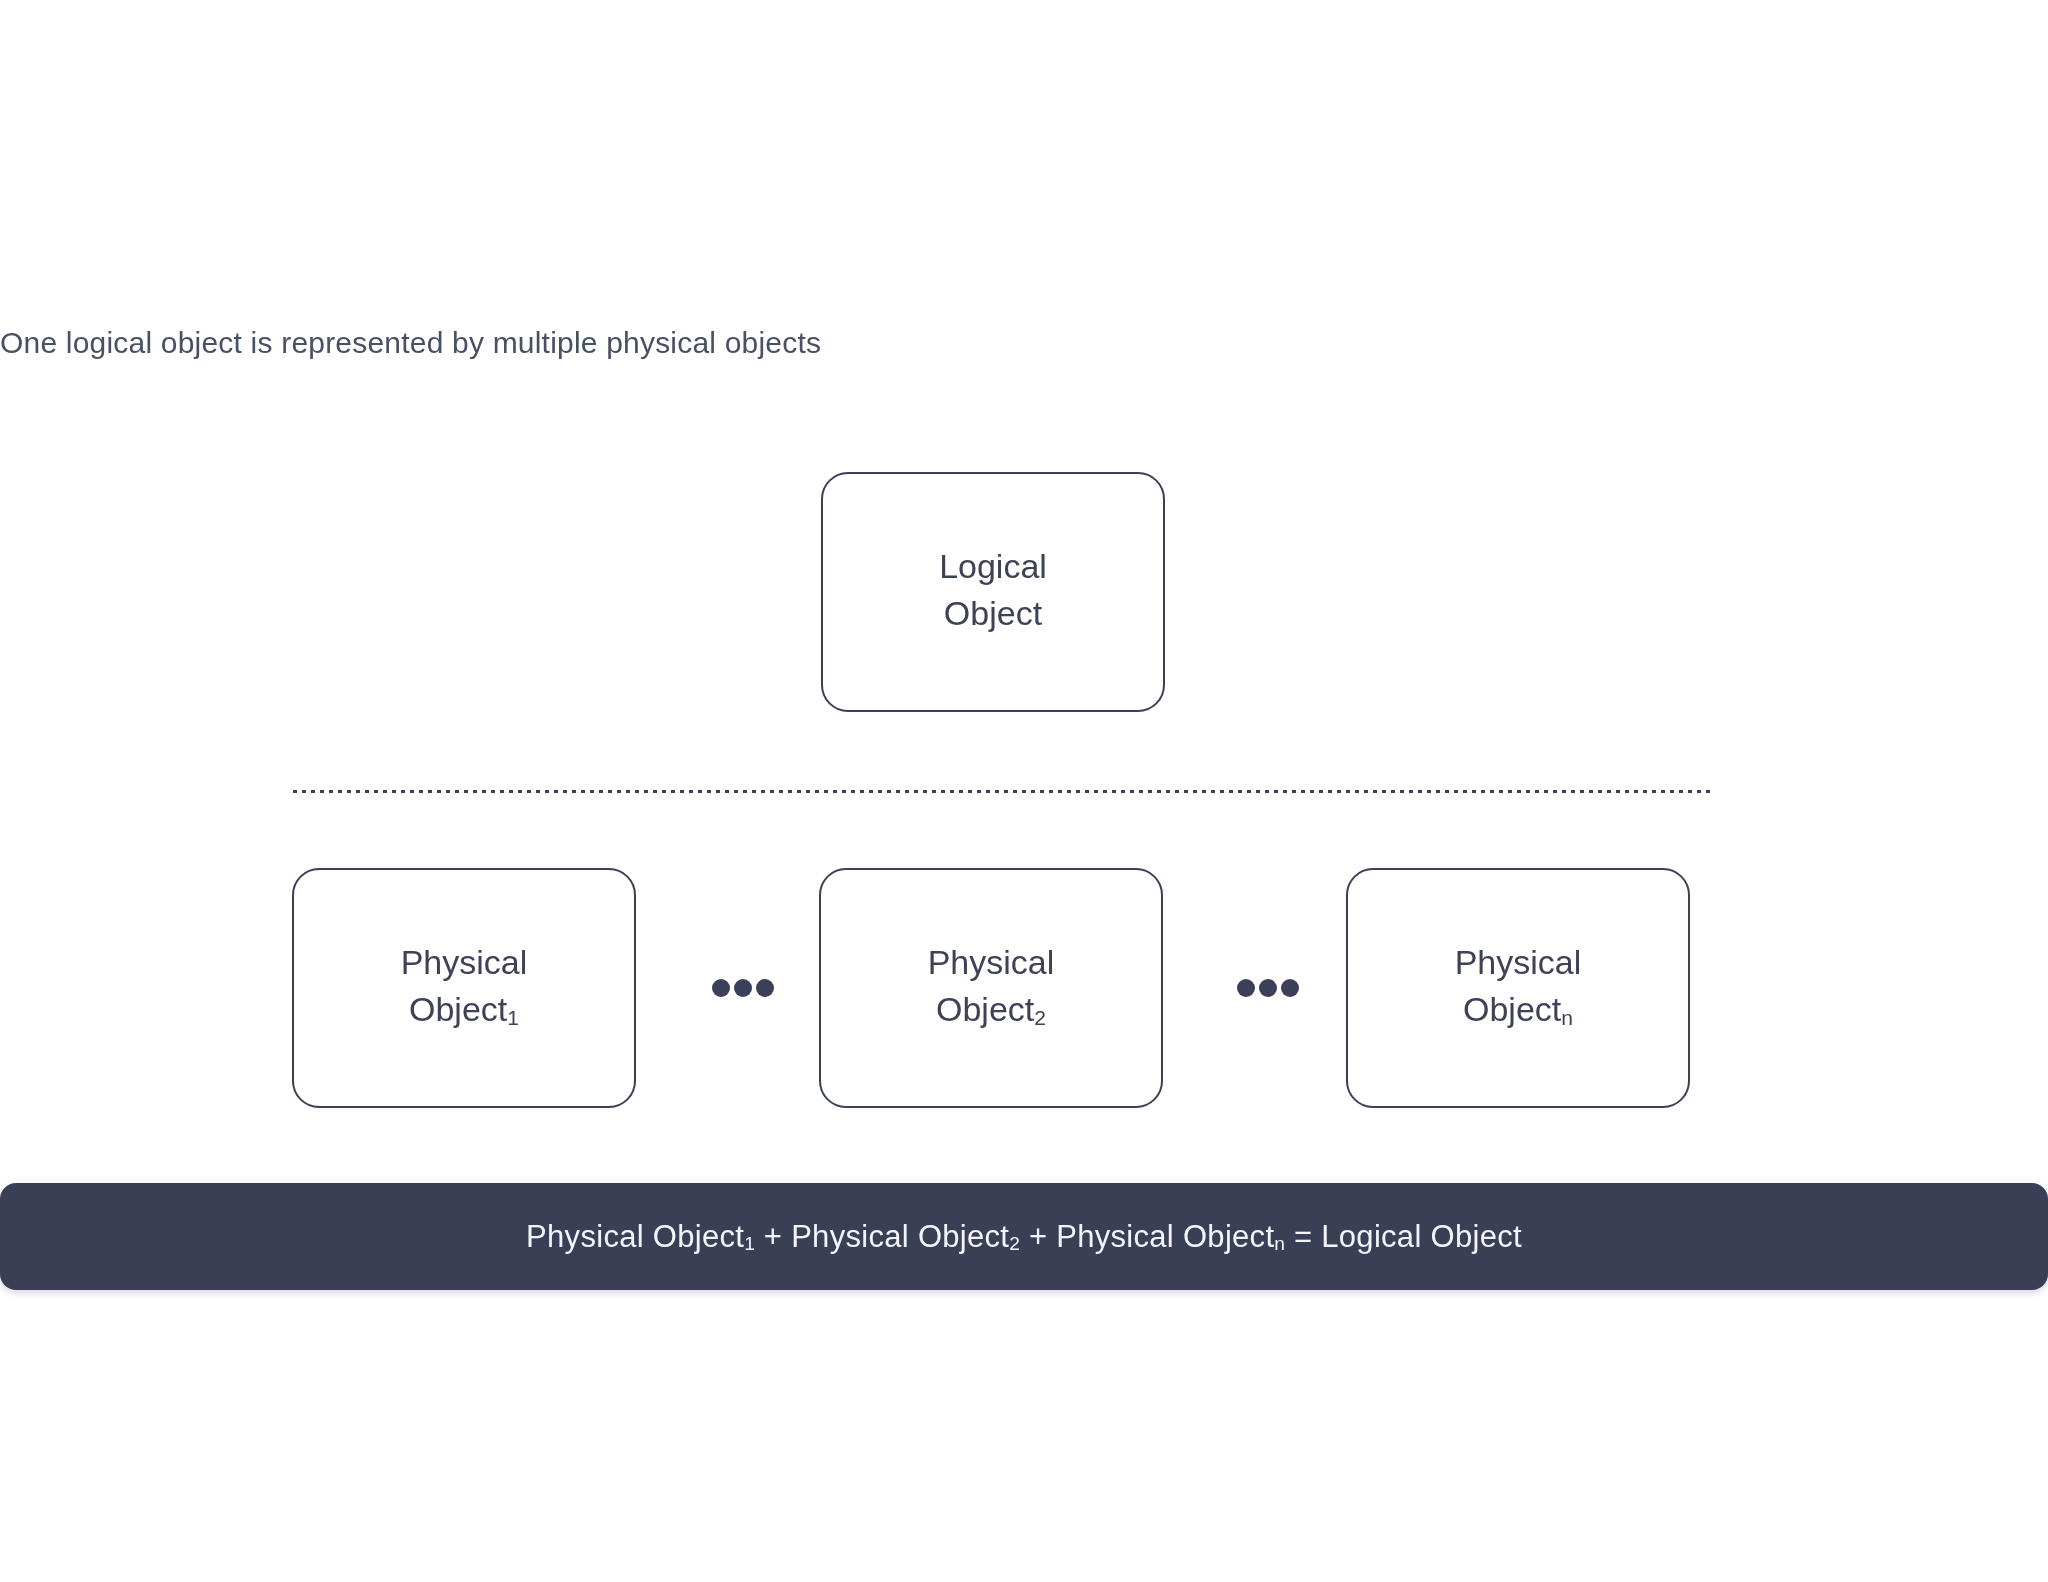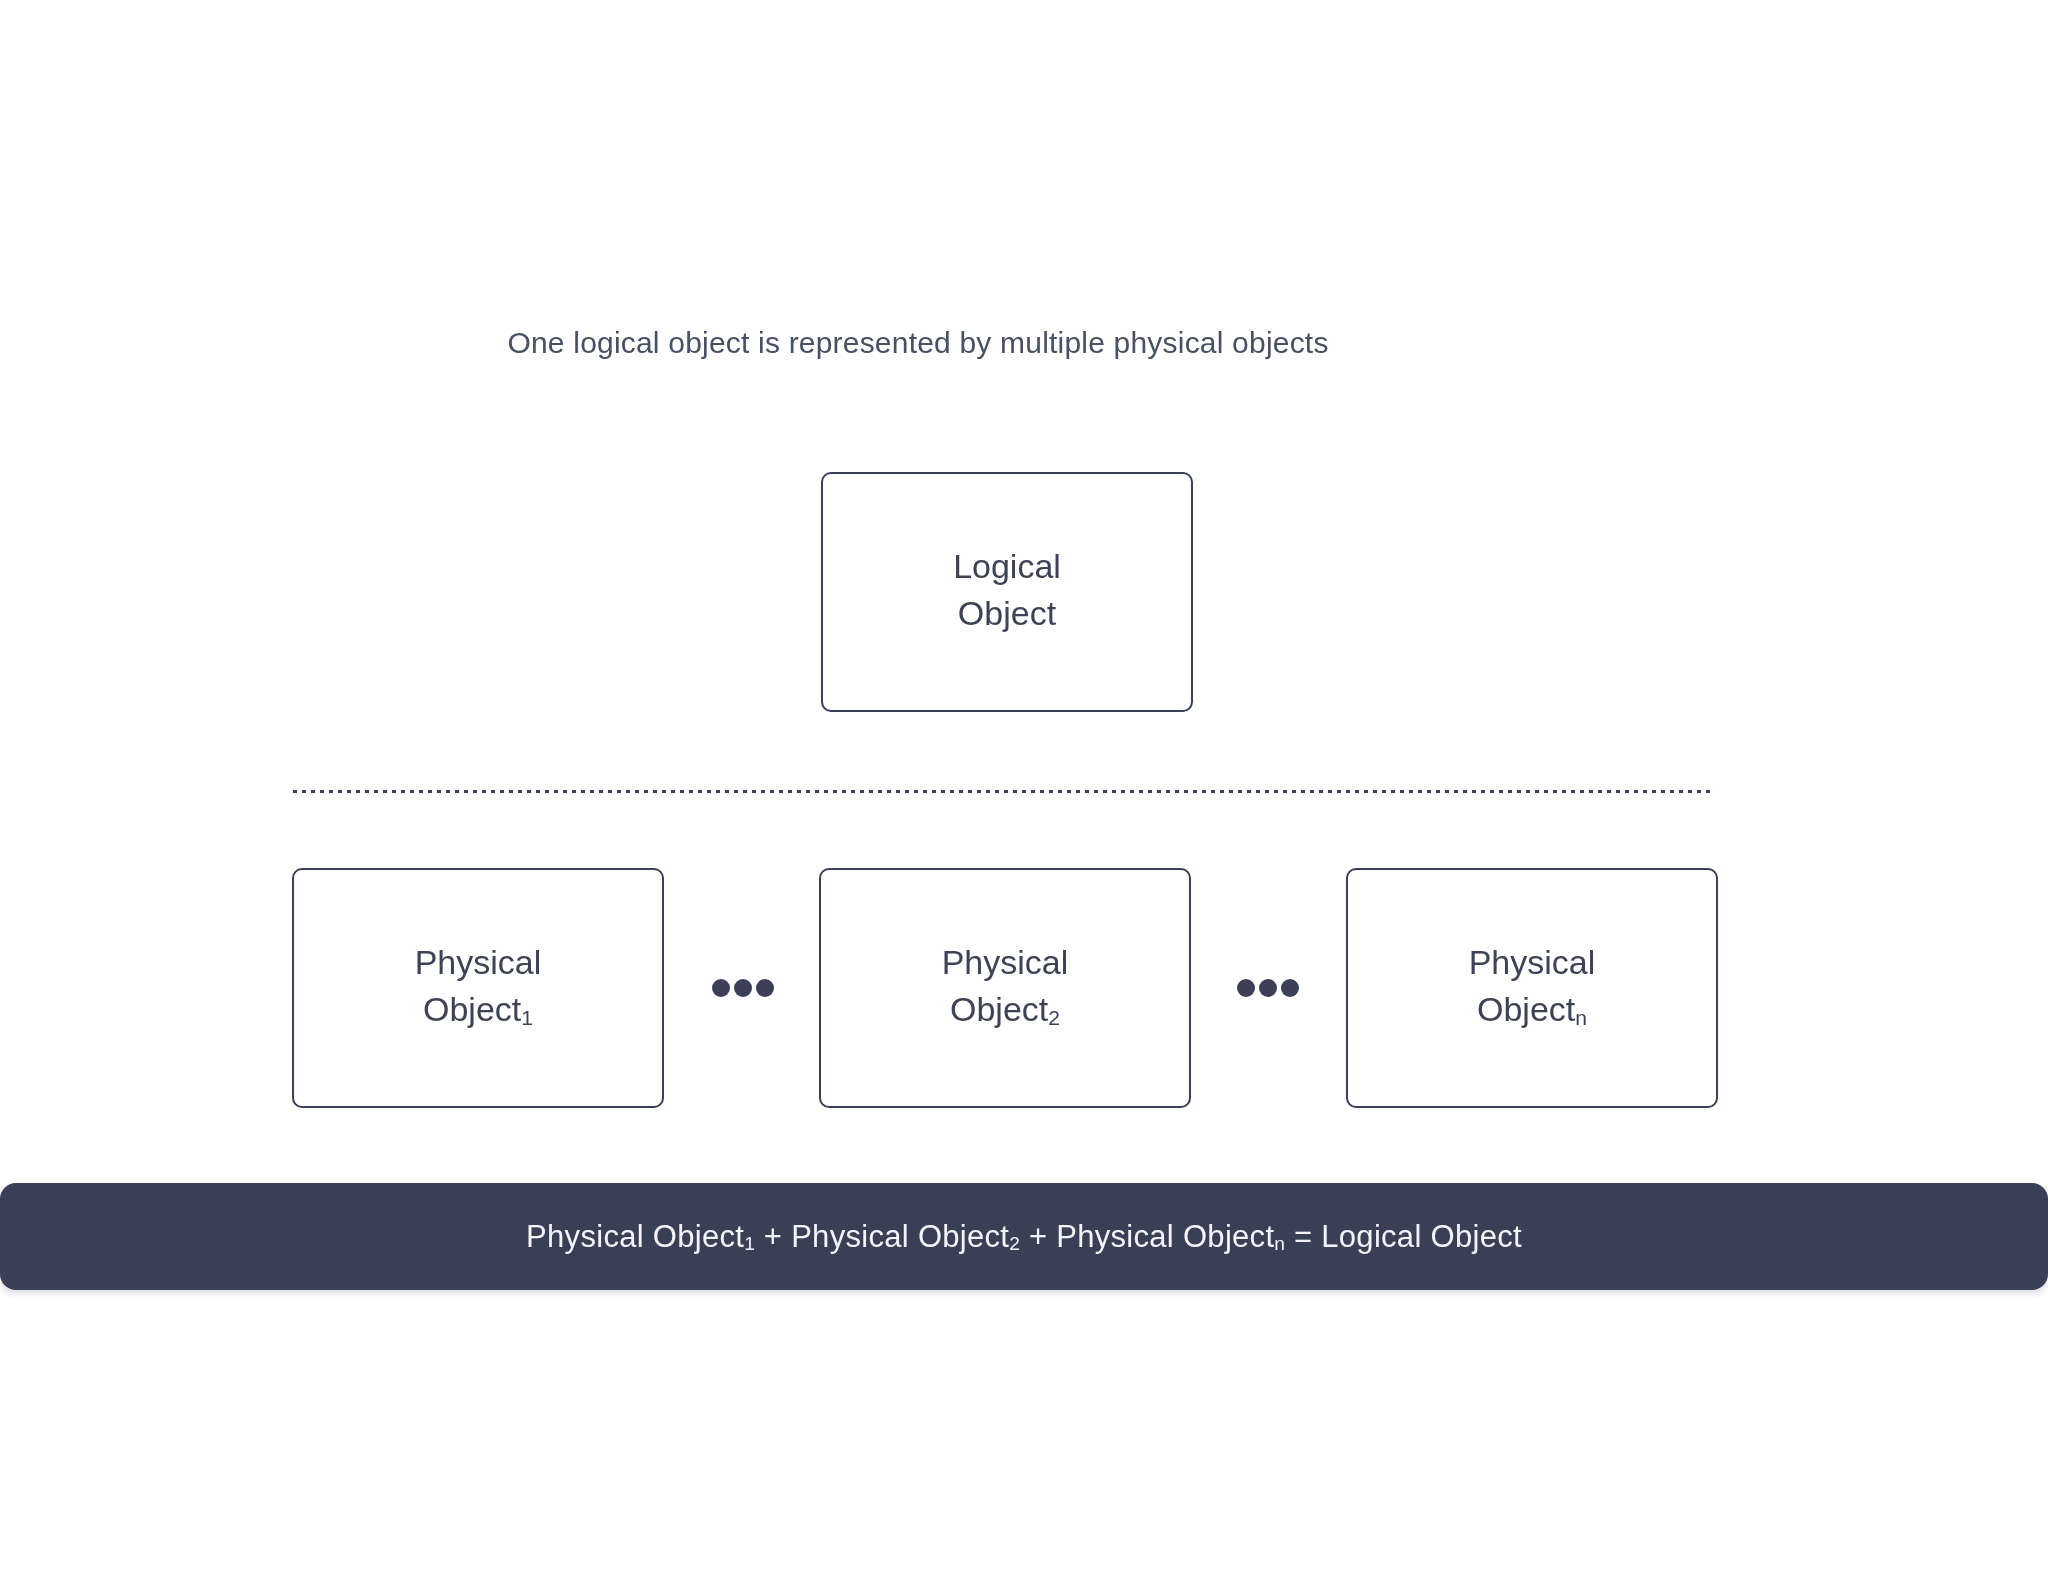--- a/index.html
+++ b/index.html
@@ -14,31 +14,31 @@
   .canvas{
     position:relative;
     width:2048px;height:1582px;
     background:var(--bg);
     font-family:"Liberation Sans","DejaVu Sans",sans-serif;
     overflow:hidden;
   }
   .title{
     position:absolute;
     left:0;top:326px;width:1836px;
-    text-align:center;
+    text-align:left;
     font-size:30px;
     font-weight:300;
     letter-spacing:0.2px;
     color:var(--title-text);
   }
   .box{
     position:absolute;
-    width:372px;height:240px;
+    width:344px;height:240px;
     border:2px solid var(--ink);
-    border-radius:10px;
+    border-radius:27px;
     background:#fff;
     display:flex;align-items:center;justify-content:center;
     box-sizing:border-box;
   }
   .box-label{
     text-align:center;
     font-size:34px;
     font-weight:400;
     color:var(--box-text);
     line-height:47px;

